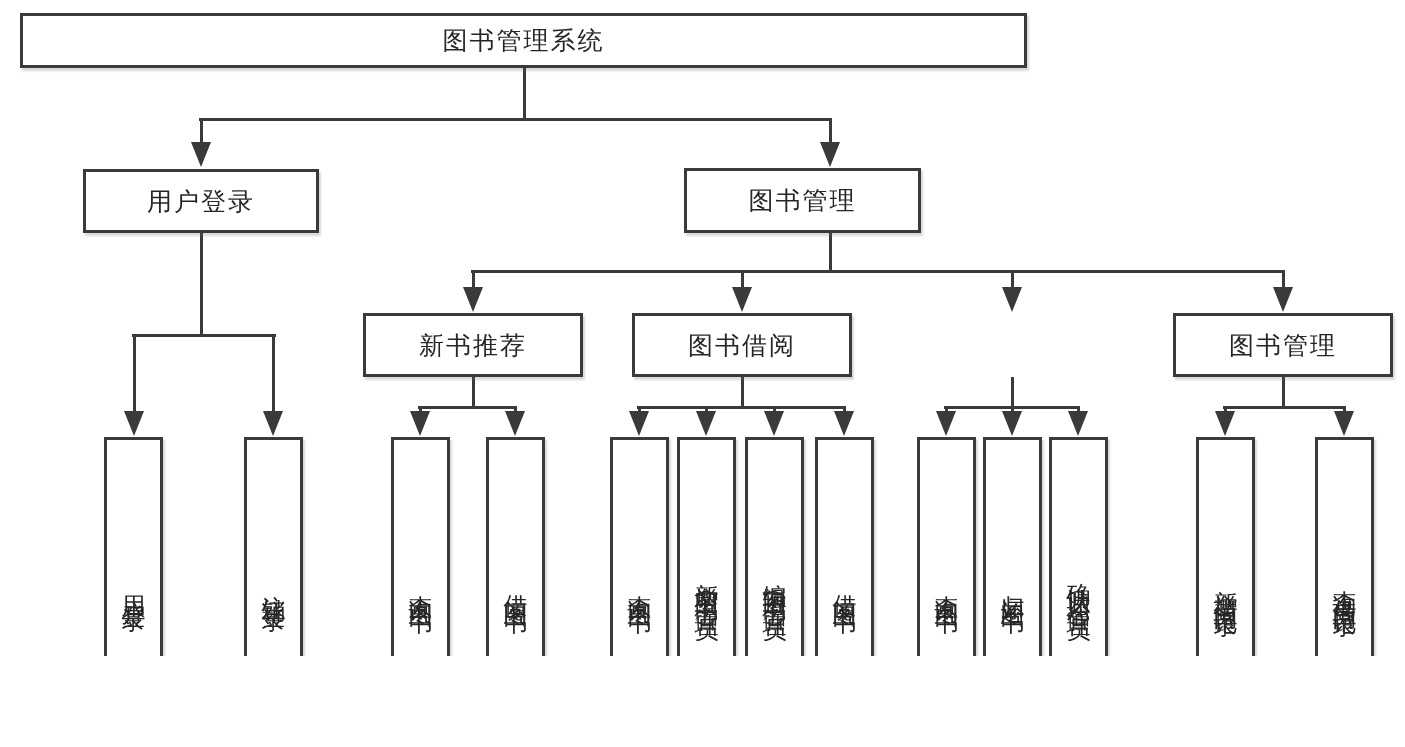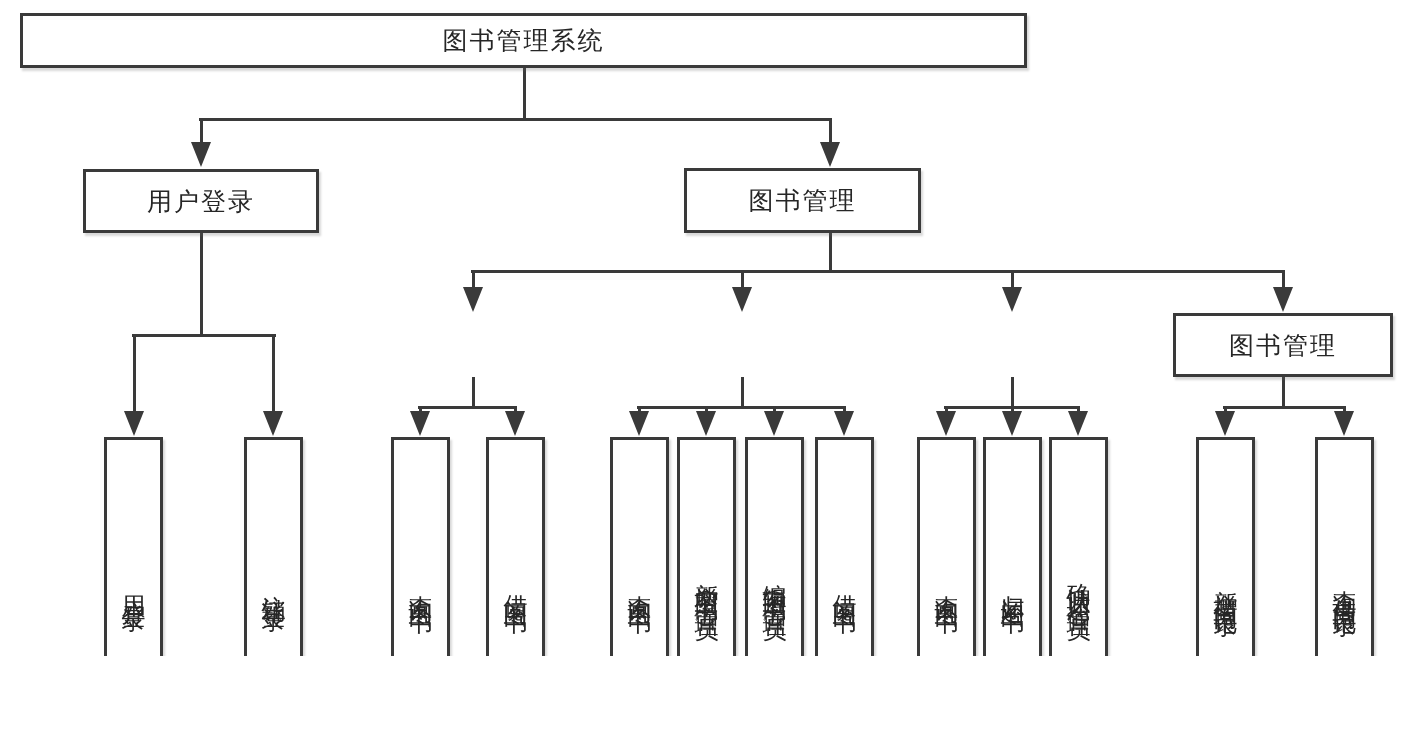--- a/index.html
+++ b/index.html
@@ -66,20 +66,26 @@
     <span class="hlbl">图书管理系统</span>
   </div>
 
   <div class="box" style="left:83px; top:169px; width:236px; height:64px;">
     <span class="hlbl">用户登录</span>
   </div>
   <div class="box" style="left:684px; top:168px; width:237px; height:65px;">
     <span class="hlbl">图书管理</span>
   </div>
 
+  <div class="box" style="left:363px; top:313px; width:220px; height:64px;">
+    <span class="hlbl">新书推荐</span>
+  </div>
+  <div class="box" style="left:632px; top:313px; width:220px; height:64px;">
+    <span class="hlbl">图书借阅</span>
+  </div>
   <div class="box" style="left:1173px; top:313px; width:220px; height:64px;">
     <span class="hlbl">图书管理</span>
   </div>
 
   <div class="box" style="left:104px; top:437px; width:59px; height:298px;">
     <span class="vlbl">用户登录</span>
   </div>
   <div class="box" style="left:244px; top:437px; width:59px; height:298px;">
     <span class="vlbl">注销登录</span>
   </div>

